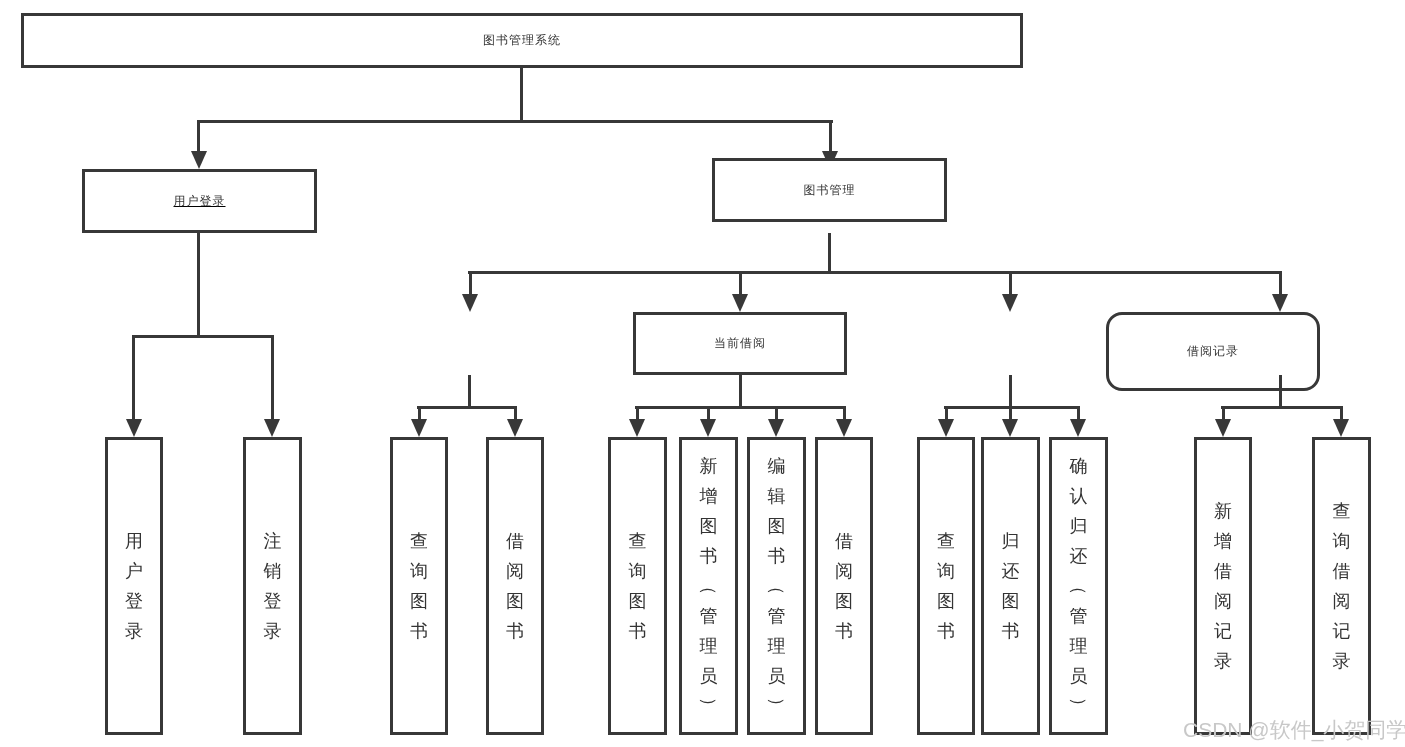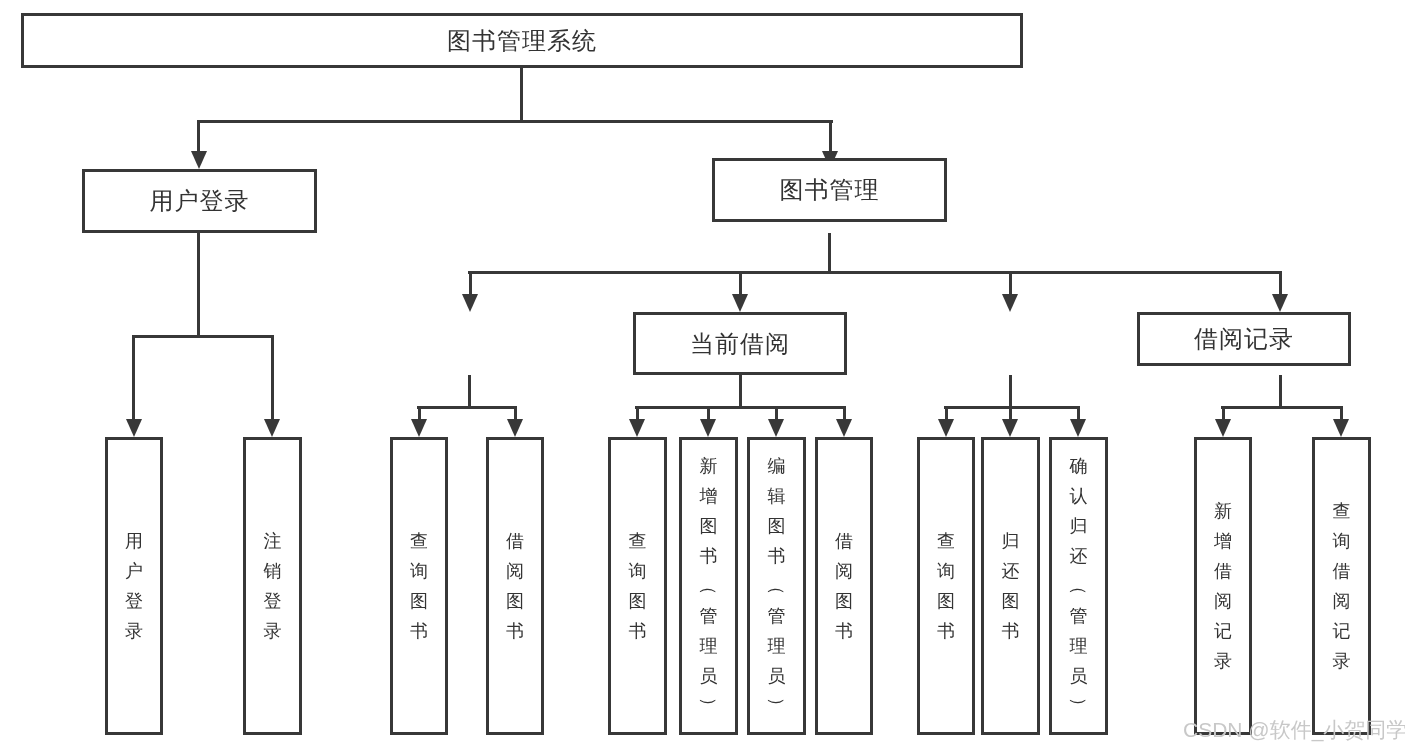--- a/index.html
+++ b/index.html
@@ -20,21 +20,21 @@
   .box {
     position: absolute;
     background: #ffffff;
     border: 3px solid var(--line);
     box-sizing: border-box;
     display: flex;
     align-items: center;
     justify-content: center;
   }
   .hlabel {
-    font-size: 24px;
+    font-size: 12px;
     color: var(--text);
     letter-spacing: 1px;
     white-space: nowrap;
     text-align: right;
   }
   .vtext {
     display: flex;
     flex-direction: column;
     align-items: center;
     justify-content: center;
@@ -70,21 +70,21 @@
     <span class="hlabel">图书管理系统</span>
   </div>
 
   <div class="line" style="left:520px;top:68px;width:3px;height:53px;"></div>
   <div class="line" style="left:197px;top:120px;width:636px;height:3px;"></div>
   <div class="line" style="left:197px;top:120px;width:3px;height:34px;"></div>
   <div class="arrow" style="left:191px;top:151px;"></div>
   <div class="line" style="left:829px;top:120px;width:3px;height:34px;"></div>
   <div class="arrow" style="left:822px;top:151px;"></div>
 
-  <div class="box" style="left:82px;top:169px;width:235px;height:64px;">
+  <div class="box" style="left:82px;top:169px;width:235px;height:64px;text-decoration:underline;">
     <span class="hlabel">用户登录</span>
   </div>
   <div class="box" style="left:712px;top:158px;width:235px;height:64px;">
     <span class="hlabel">图书管理</span>
   </div>
 
   <div class="line" style="left:197px;top:233px;width:3px;height:104px;"></div>
   <div class="line" style="left:132px;top:335px;width:142px;height:3px;"></div>
   <div class="line" style="left:132px;top:335px;width:3px;height:85px;"></div>
   <div class="arrow" style="left:126px;top:419px;"></div>
@@ -98,21 +98,21 @@
   <div class="line" style="left:739px;top:271px;width:3px;height:25px;"></div>
   <div class="arrow" style="left:732px;top:294px;"></div>
   <div class="line" style="left:1009px;top:271px;width:3px;height:25px;"></div>
   <div class="arrow" style="left:1002px;top:294px;"></div>
   <div class="line" style="left:1279px;top:271px;width:3px;height:25px;"></div>
   <div class="arrow" style="left:1272px;top:294px;"></div>
 
   <div class="box" style="left:633px;top:312px;width:214px;height:63px;">
     <span class="hlabel">当前借阅</span>
   </div>
-  <div class="box" style="left:1137px;top:312px;width:214px;height:54px;">
+  <div class="box" style="left:1106px;top:312px;width:214px;height:79px;border-radius:16px;">
     <span class="hlabel">借阅记录</span>
   </div>
 
   <div class="line" style="left:468px;top:375px;width:3px;height:33px;"></div>
   <div class="line" style="left:417px;top:406px;width:100px;height:3px;"></div>
   <div class="line" style="left:418px;top:406px;width:3px;height:16px;"></div>
   <div class="arrow" style="left:411px;top:419px;"></div>
   <div class="line" style="left:514px;top:406px;width:3px;height:16px;"></div>
   <div class="arrow" style="left:507px;top:419px;"></div>
 

